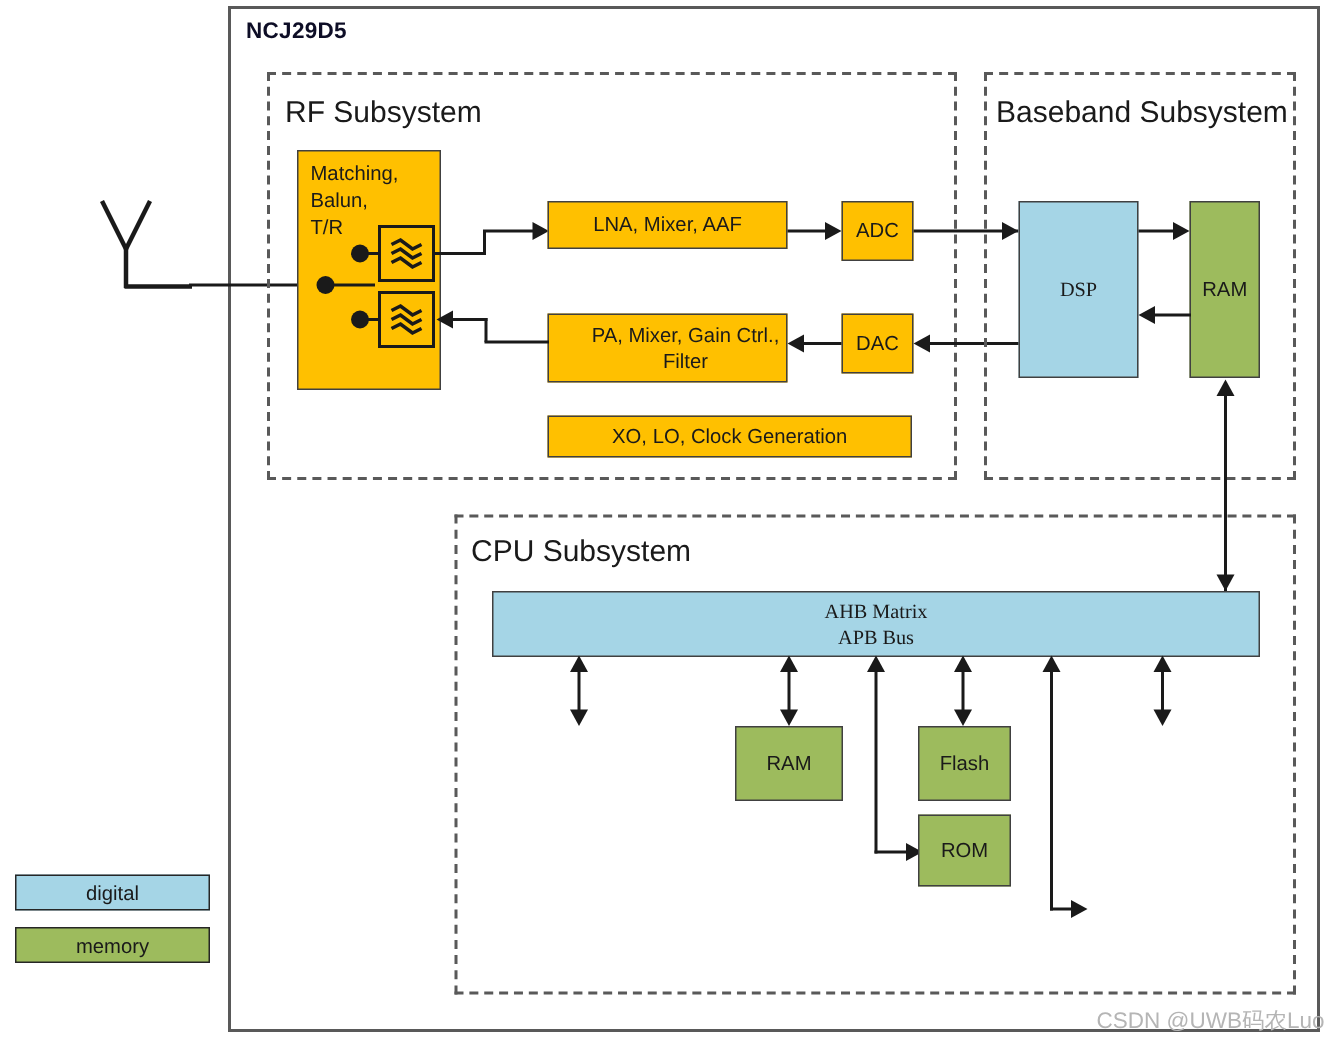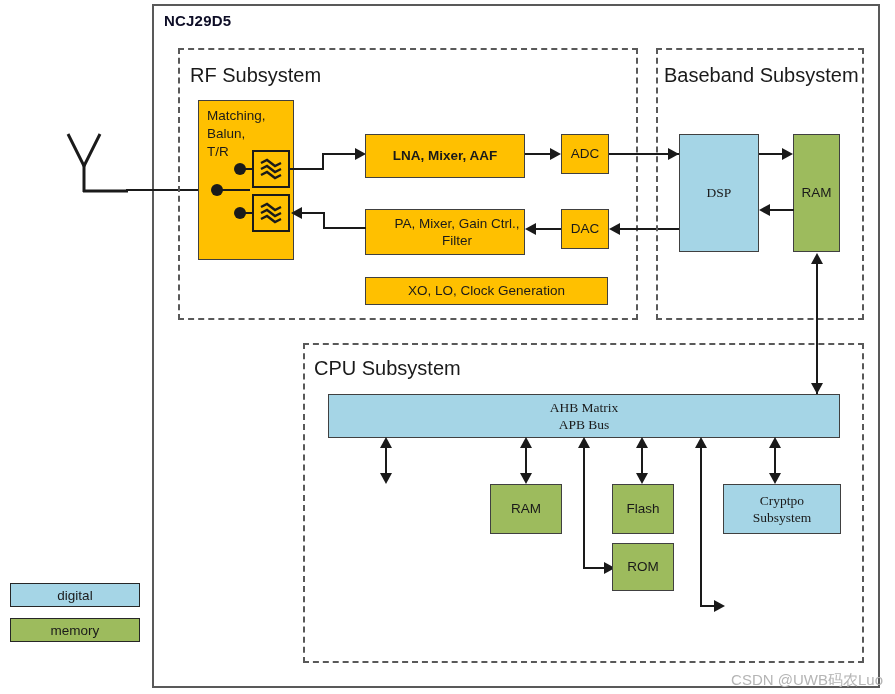--- a/index.html
+++ b/index.html
@@ -161,21 +161,21 @@
   </div>
 
   <div class="abs ln-h" style="left:244px; top:168px; width:10px;"></div>
   <div class="abs ln-h" style="left:244px; top:212px; width:10px;"></div>
 
   <div class="abs ln-h" style="left:289px; top:168px; width:35px;"></div>
   <div class="abs ln-v" style="left:322px; top:154px; height:16px;"></div>
   <div class="abs ln-h" style="left:322px; top:153px; width:36px;"></div>
   <div class="abs arrow-r" style="left:355px; top:148px;"></div>
 
-  <div class="abs blk analog" style="left:365px; top:134px; width:160px; height:44px;font-weight:bold;">
+  <div class="abs blk analog" style="left:365px; top:134px; width:160px; height:32px;">
     <span style="white-space:pre-line;">LNA, Mixer, AAF</span>
   </div>
 
   <div class="abs ln-h" style="left:525px; top:153px; width:28px;"></div>
   <div class="abs arrow-r" style="left:550px; top:148px;"></div>
 
   <div class="abs blk analog" style="left:561px; top:134px; width:48px; height:40px;">
     <span>ADC</span>
   </div>
 
@@ -267,24 +267,20 @@
 
   <div class="abs ln-v" style="left:700px; top:444px; height:163px;"></div>
   <div class="abs arrow-u" style="left:695px; top:437px;"></div>
   <div class="abs ln-h" style="left:700px; top:605px; width:17px;"></div>
   <div class="abs arrow-r" style="left:714px; top:600px;"></div>
 
   <div class="abs ln-v" style="left:774px; top:444px; height:36px;"></div>
   <div class="abs arrow-u" style="left:769px; top:437px;"></div>
   <div class="abs arrow-d" style="left:769px; top:473px;"></div>
 
-  <div class="abs blk digital" style="left:723px; top:484px; width:118px; height:50px;">
-    <span style="white-space:pre-line;">Cryptpo
-Subsystem</span>
-  </div>
 
 
   <div class="abs" style="left:10px; top:583px; width:130px;">
     <div class="legend-item" style="width:130px; height:24px; background:#A5D5E6; margin-bottom:11px;">
       <span>digital</span>
     </div>
     <div class="legend-item" style="width:130px; height:24px; background:#9DBB5D;">
       <span>memory</span>
     </div>
   </div>

